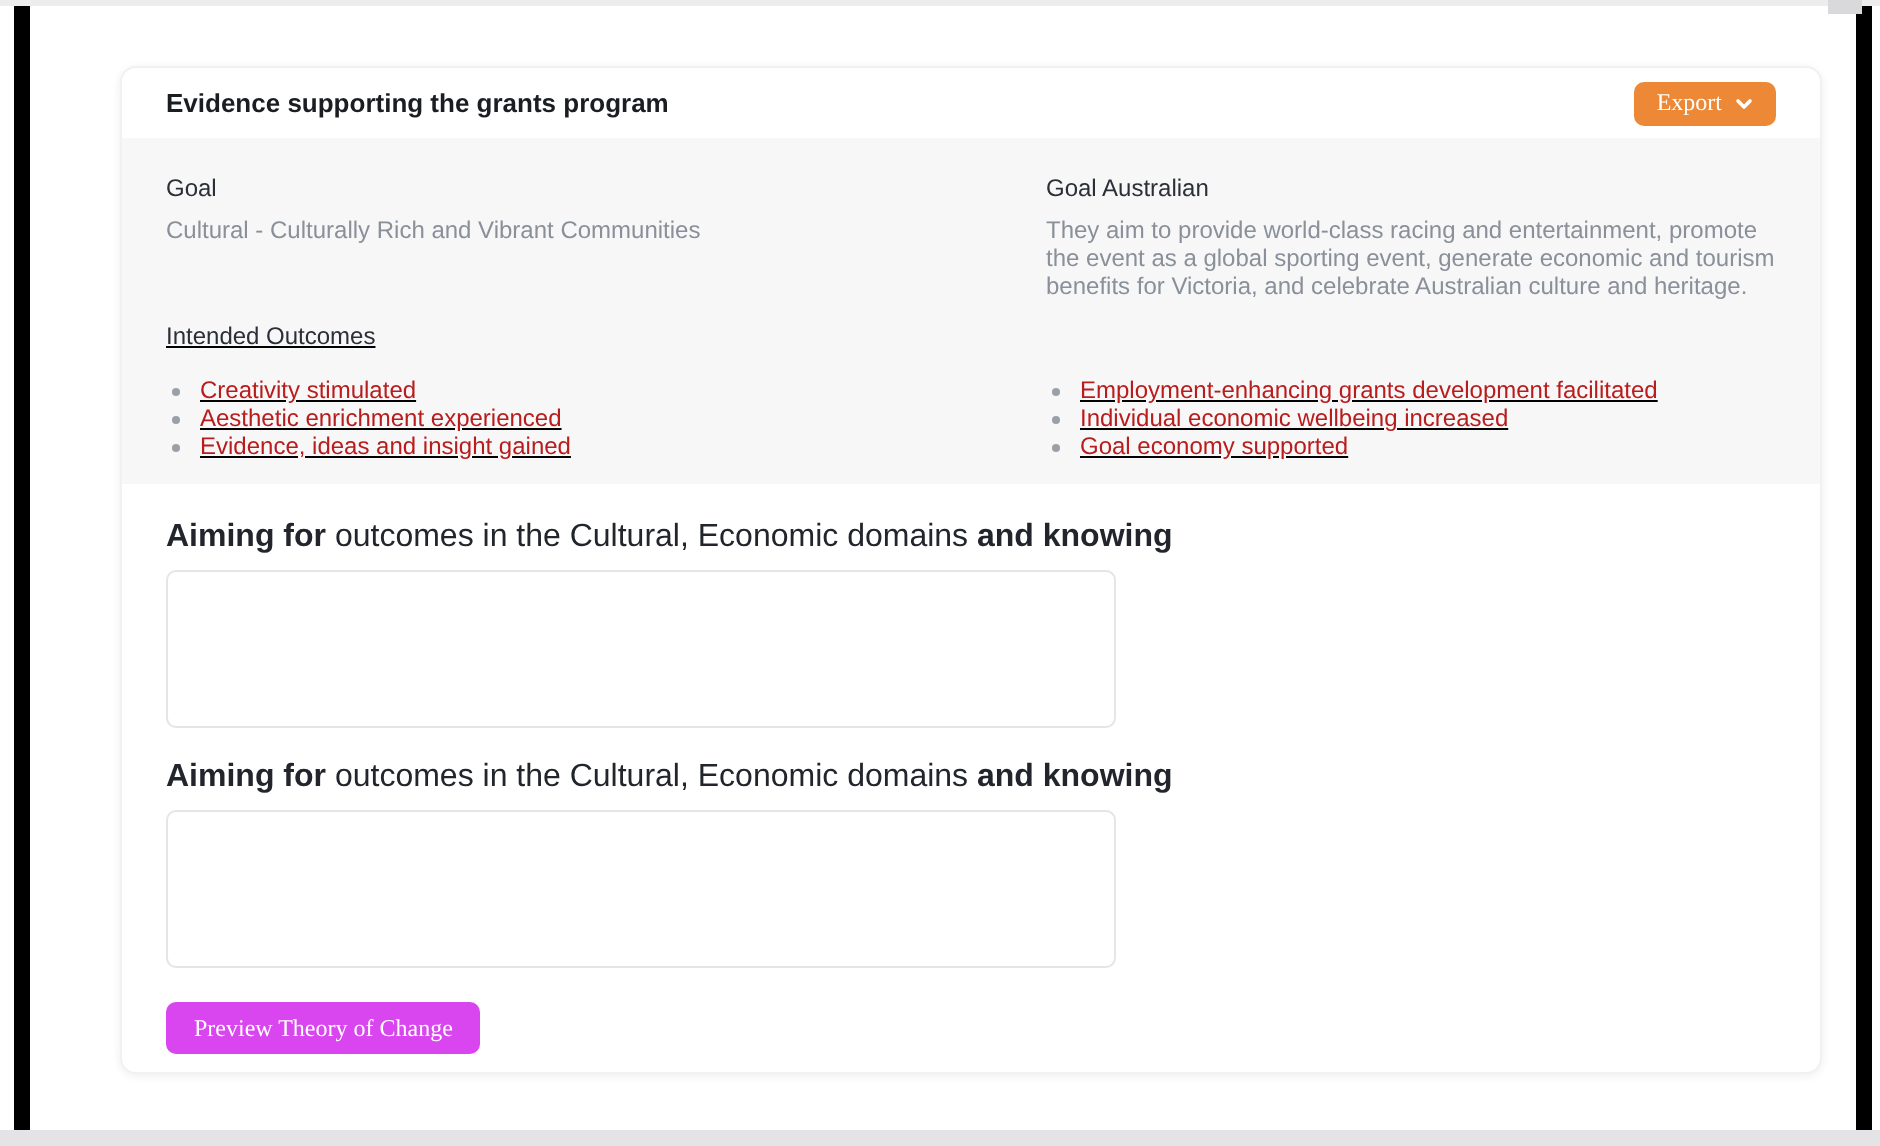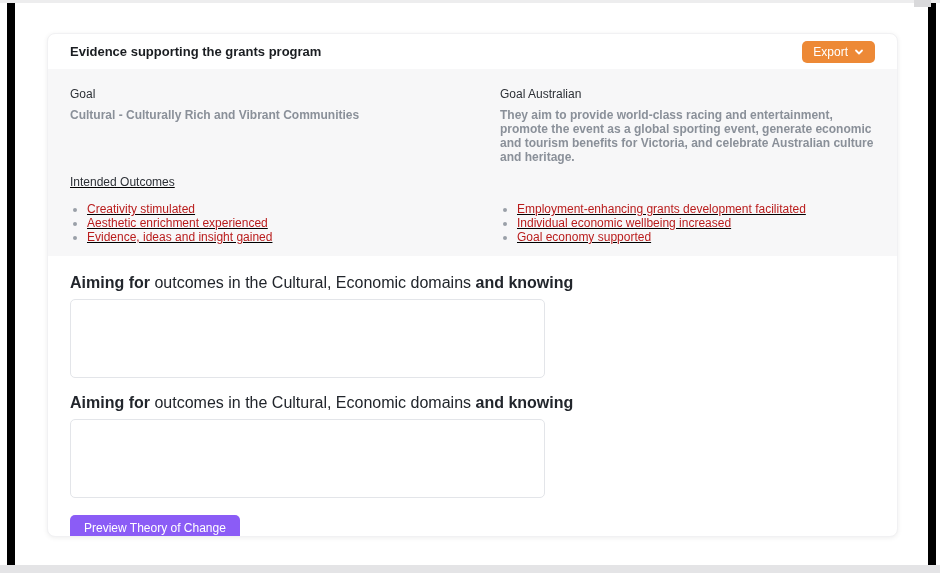--- a/index.html
+++ b/index.html
@@ -16,51 +16,51 @@
   
   .top-strip { position: absolute; left: 0; top: 0; width: 940px; height: 3px; background: #ededee; }
   .bottom-strip { position: absolute; left: 0; top: 565px; width: 940px; height: 8px; background: #e4e4e6; }
   .frame-bar { position: absolute; top: 3px; height: 562px; width: 8px; background: #000000; }
   .frame-bar.left { left: 7px; }
   .frame-bar.right { left: 928px; }
   .frame-notch { position: absolute; left: 914px; top: 0; width: 17px; height: 7px; background: #d9d9db; }
 
   
   .card {
-    position: absolute; left: 47px; top: 33px;
+    position: absolute; left: 60px; top: 33px;
     width: 851px; height: 504px;
     background: #ffffff;
     border: 1px solid #f1f1f3;
     border-radius: 8px;
     box-shadow: 0 1px 5px rgba(0,0,0,0.07);
     overflow: hidden;
   }
 
   .card-header {
     height: 35px;
     padding: 0 22px;
     display: flex; align-items: center; justify-content: space-between;
   }
   .card-title { font-size: 13px; font-weight: 700; color: #1a1d21; }
 
   .btn {
     display: inline-flex; align-items: center; gap: 6px;
     color: #ffffff; font-size: 12px;
     border: none; border-radius: 5px;
     cursor: pointer;
-    font-family: Liberation Sans, sans-serif;
+    font-family: Liberation Serif, serif;
   }
   .export-btn { height: 22px; padding: 0 11px; }
   .chevron { display: inline-flex; }
 
   
   .panel { padding: 18px 22px 12px; }
-  .grid2 { display: grid; grid-template-columns: 410px 1fr; column-gap: 20px; }
+  .grid2 { display: grid; grid-template-columns: 410px 1fr; column-gap: 30px; }
   .fld-label { font-size: 12px; color: #2c3036; margin: 0 0 7px; }
-  .fld-value { font-size: 12px; color: #8a9099; line-height: 14px; margin: 0; font-weight: bold; }
+  .fld-value { font-size: 12px; color: #8a9099; line-height: 14px; margin: 0; }
 
   .outcomes { margin-top: 11px; text-decoration: underline; }
   .bullets { margin: 6px 0 0; padding: 0 0 0 17px; list-style: disc; }
   .bullets li {
     font-size: 12px; color: #b91c1c; line-height: 14px; margin: 0;
   }
   .bullets li::marker { color: #9aa0a8; }
 
   
   .form-section { padding: 18px 22px 15px; }
@@ -137,16 +137,16 @@
     <div class="field">
       <p class="field-label"><span class="b">Aiming for</span><span> outcomes in the Cultural, Economic domains </span><span class="b">and knowing</span></p>
       <textarea class="box" style=""></textarea>
     </div>
 
     <div class="field">
       <p class="field-label"><span class="b">Aiming for</span><span> outcomes in the Cultural, Economic domains </span><span class="b">and knowing</span></p>
       <textarea class="box" style=""></textarea>
     </div>
 
-    <button class="btn preview-btn accent-bg" style="background: #8b5cf6;">Preview Theory of Change</button>
+    <button class="btn preview-btn accent-bg" style="background: #d946ef;">Preview Theory of Change</button>
   </div>
 
 </div>
 
 </body></html>

